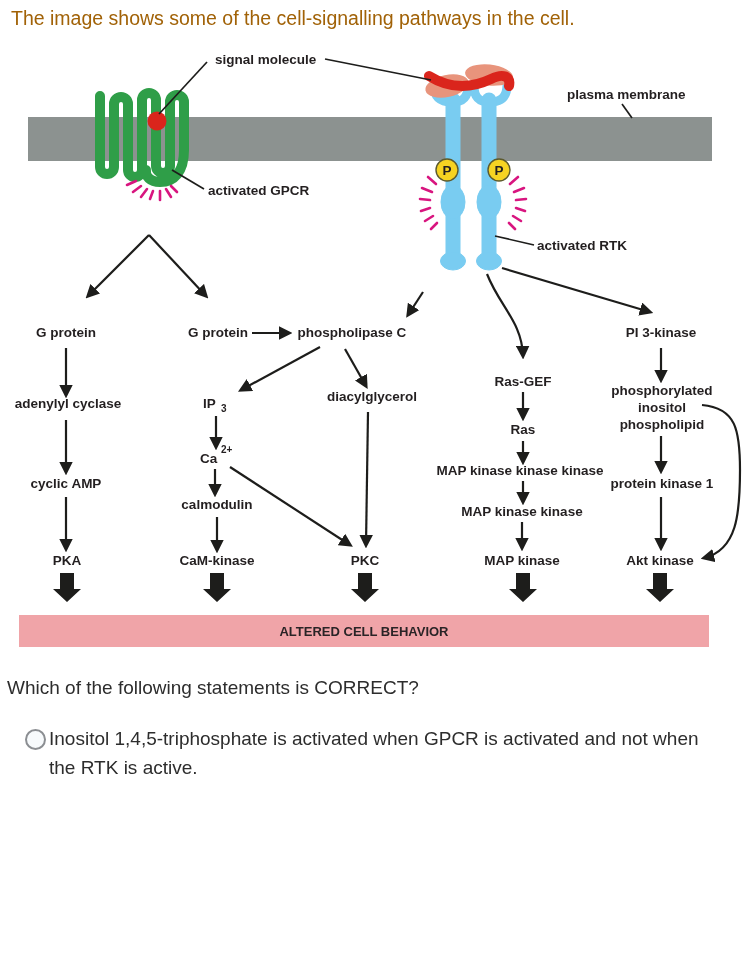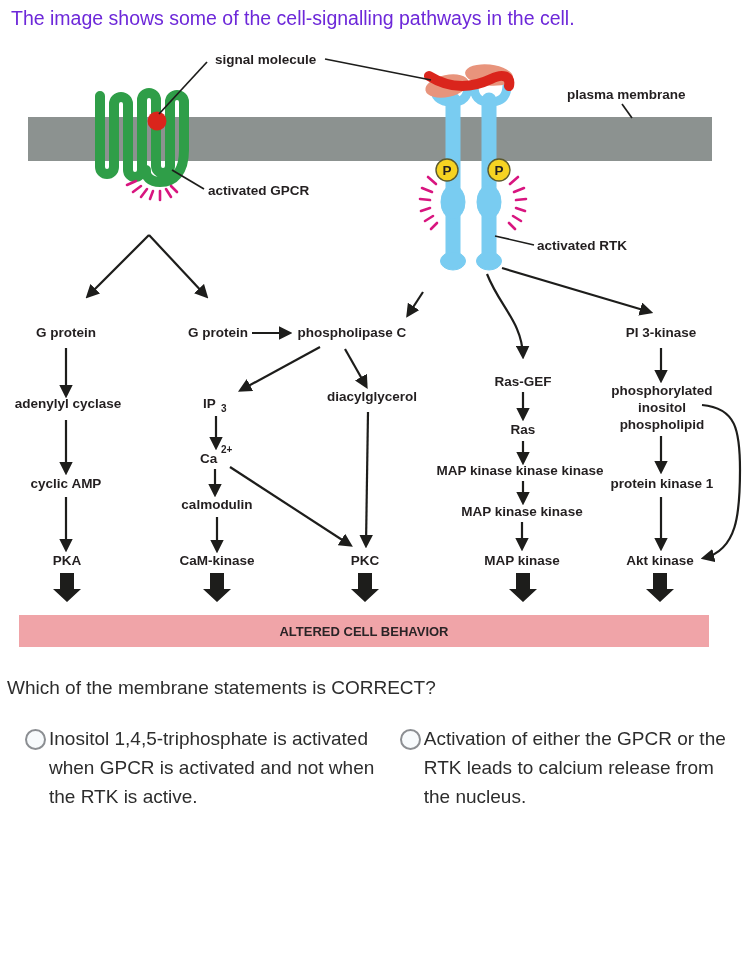--- a/index.html
+++ b/index.html
@@ -1,20 +1,20 @@
 <!DOCTYPE html>
 <html><head>
 <meta charset="utf-8">
 <style>
   html,body{margin:0;padding:0;}
   body{
     width:750px;height:976px;position:relative;background:#ffffff;
     font-family:"Liberation Sans",sans-serif;overflow:hidden;
   }
-  .lead{position:absolute;left:11px;top:7px;font-size:19.5px;color:#6d28d9;}
+  .lead{position:absolute;left:11px;top:7px;font-size:19.5px;color:#a16207;}
   svg.diagram{position:absolute;left:0;top:0;}
   .dlabel{font-family:"Liberation Sans",sans-serif;font-weight:bold;font-size:13.5px;fill:#231f20;}
   .dsmall{font-family:"Liberation Sans",sans-serif;font-weight:bold;font-size:10px;fill:#231f20;}
   .arr{stroke:#1d1d1b;stroke-width:2.2;fill:none;marker-end:url(#ah);}
   .ptr{stroke:#1d1d1b;stroke-width:1.7;fill:none;}
   .ray{stroke-width:2.6;stroke-linecap:round;}
   .blockarrow{fill:#1d1d1b;}
   .banner{
     position:absolute;left:19px;top:615px;width:690px;height:32px;
     display:flex;align-items:center;justify-content:center;
@@ -171,24 +171,20 @@
     <path class="blockarrow" d="M358,573h14v16h7L365,602L351,589h7Z"></path>
     <path class="blockarrow" d="M516,573h14v16h7L523,602L509,589h7Z"></path>
     <path class="blockarrow" d="M653,573h14v16h7L660,602L646,589h7Z"></path>
   </g>
 </svg>
 
 <div class="banner" style="background: rgb(240, 164, 168);">
   <span>ALTERED CELL BEHAVIOR</span>
 </div>
 
-<div class="question">Which of the membrane statements is CORRECT?</div>
+<div class="question">Which of the following statements is CORRECT?</div>
 
 <div class="options">
   <div class="option">
     <div class="radio"></div>
     <div class="option-text">Inositol 1,4,5-triphosphate is activated when GPCR is activated and not when the RTK is active.</div>
   </div>
-  <div class="option">
-    <div class="radio"></div>
-    <div class="option-text">Activation of either the GPCR or the RTK leads to calcium release from the nucleus.</div>
-  </div>
 </div>
 
 </body></html>

